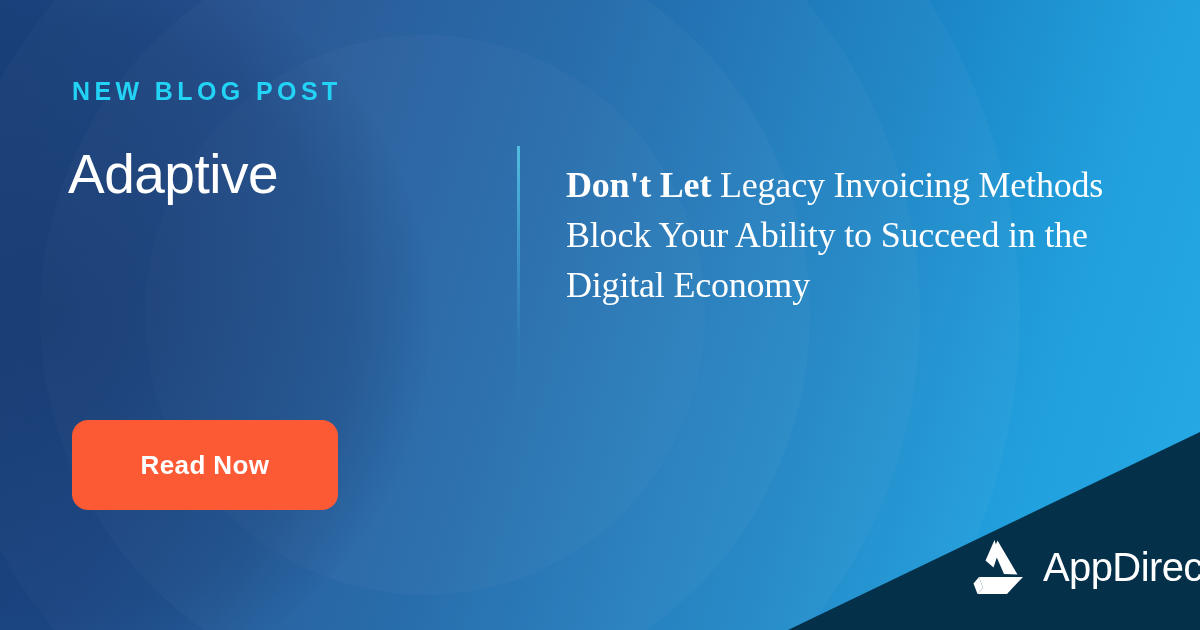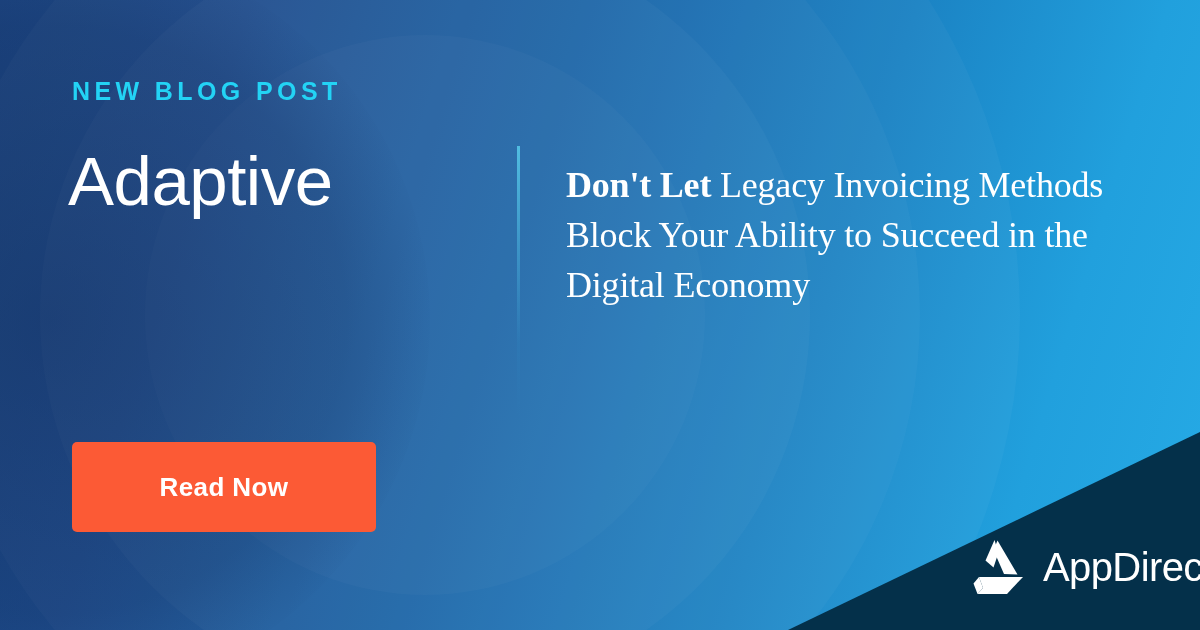--- a/index.html
+++ b/index.html
@@ -79,21 +79,21 @@
     font-weight:bold;
     letter-spacing:4.4px;
     color:#23d3f5;
     line-height:1;
   }
 
   .headline {
     position:absolute;
     left:68px; top:145px;
     width:440px;
-    font-size:69px;
+    font-size:55px;
     font-weight:300;
     line-height:1.07;
     color:#ffffff;
     letter-spacing:-0.5px;
     font-stretch:semi-condensed;
   }
   .headline .hl-line { display:block; white-space:nowrap; }
 
   .divider {
     position:absolute;
@@ -114,25 +114,25 @@
     font-weight:400;
     line-height:1.39;
     color:#ffffff;
     letter-spacing:-0.2px;
     font-family:Liberation Serif, serif;
   }
   .subhead .emph { font-weight:bold; }
 
   .cta {
     position:absolute;
-    left:72px; top:442px;
-    width:304px; height:90px;
+    left:72px; top:420px;
+    width:266px; height:90px;
     background:#fc5a35;
     border:none;
-    border-radius:5px;
+    border-radius:16px;
     color:#ffffff;
     font-family:"Liberation Sans", sans-serif;
     font-size:26px;
     font-weight:bold;
     letter-spacing:0.4px;
     cursor:pointer;
     display:flex;
     align-items:center;
     justify-content:center;
   }

